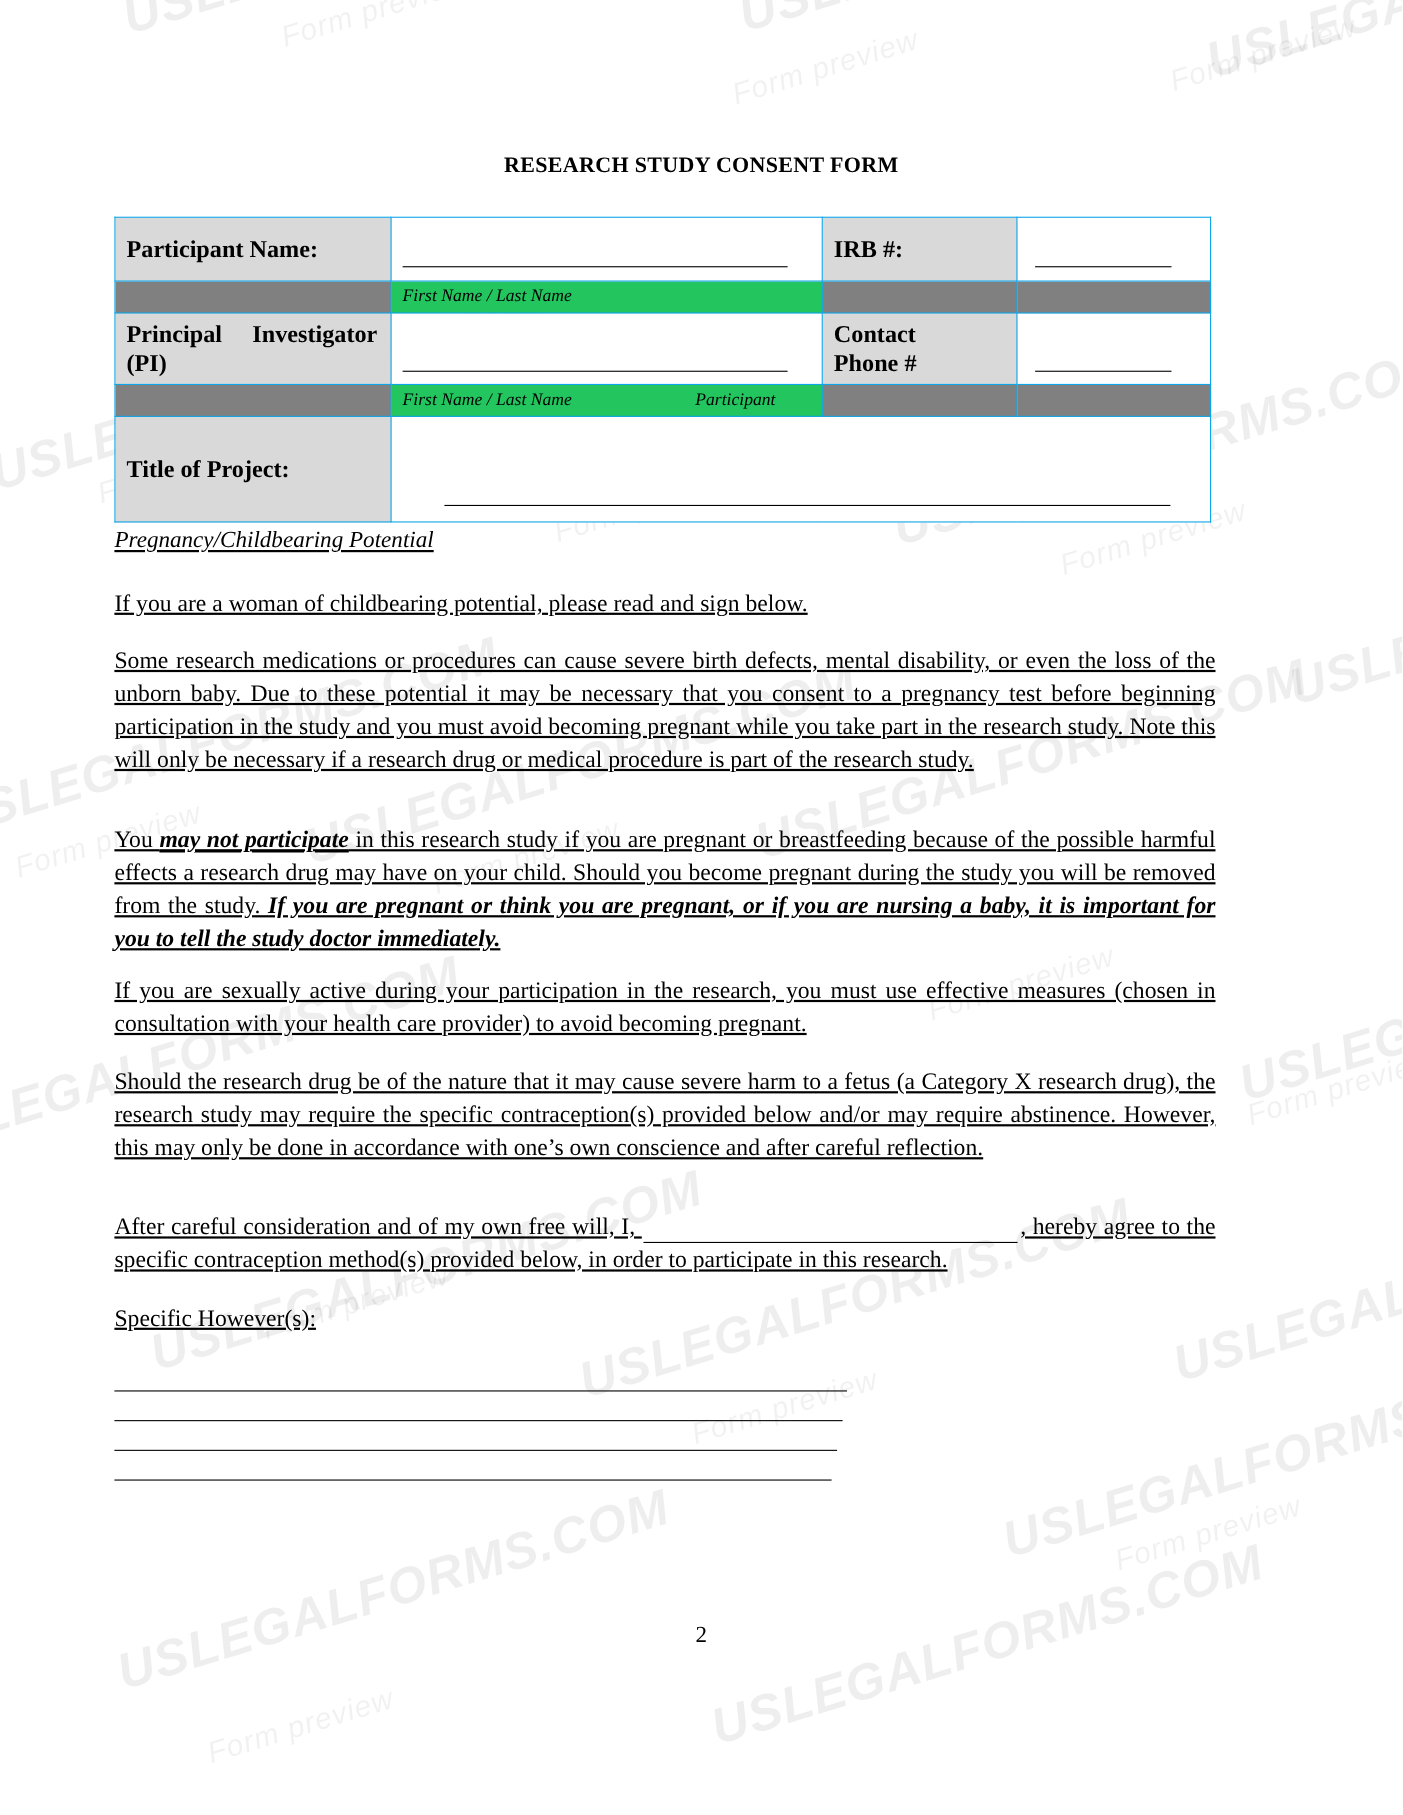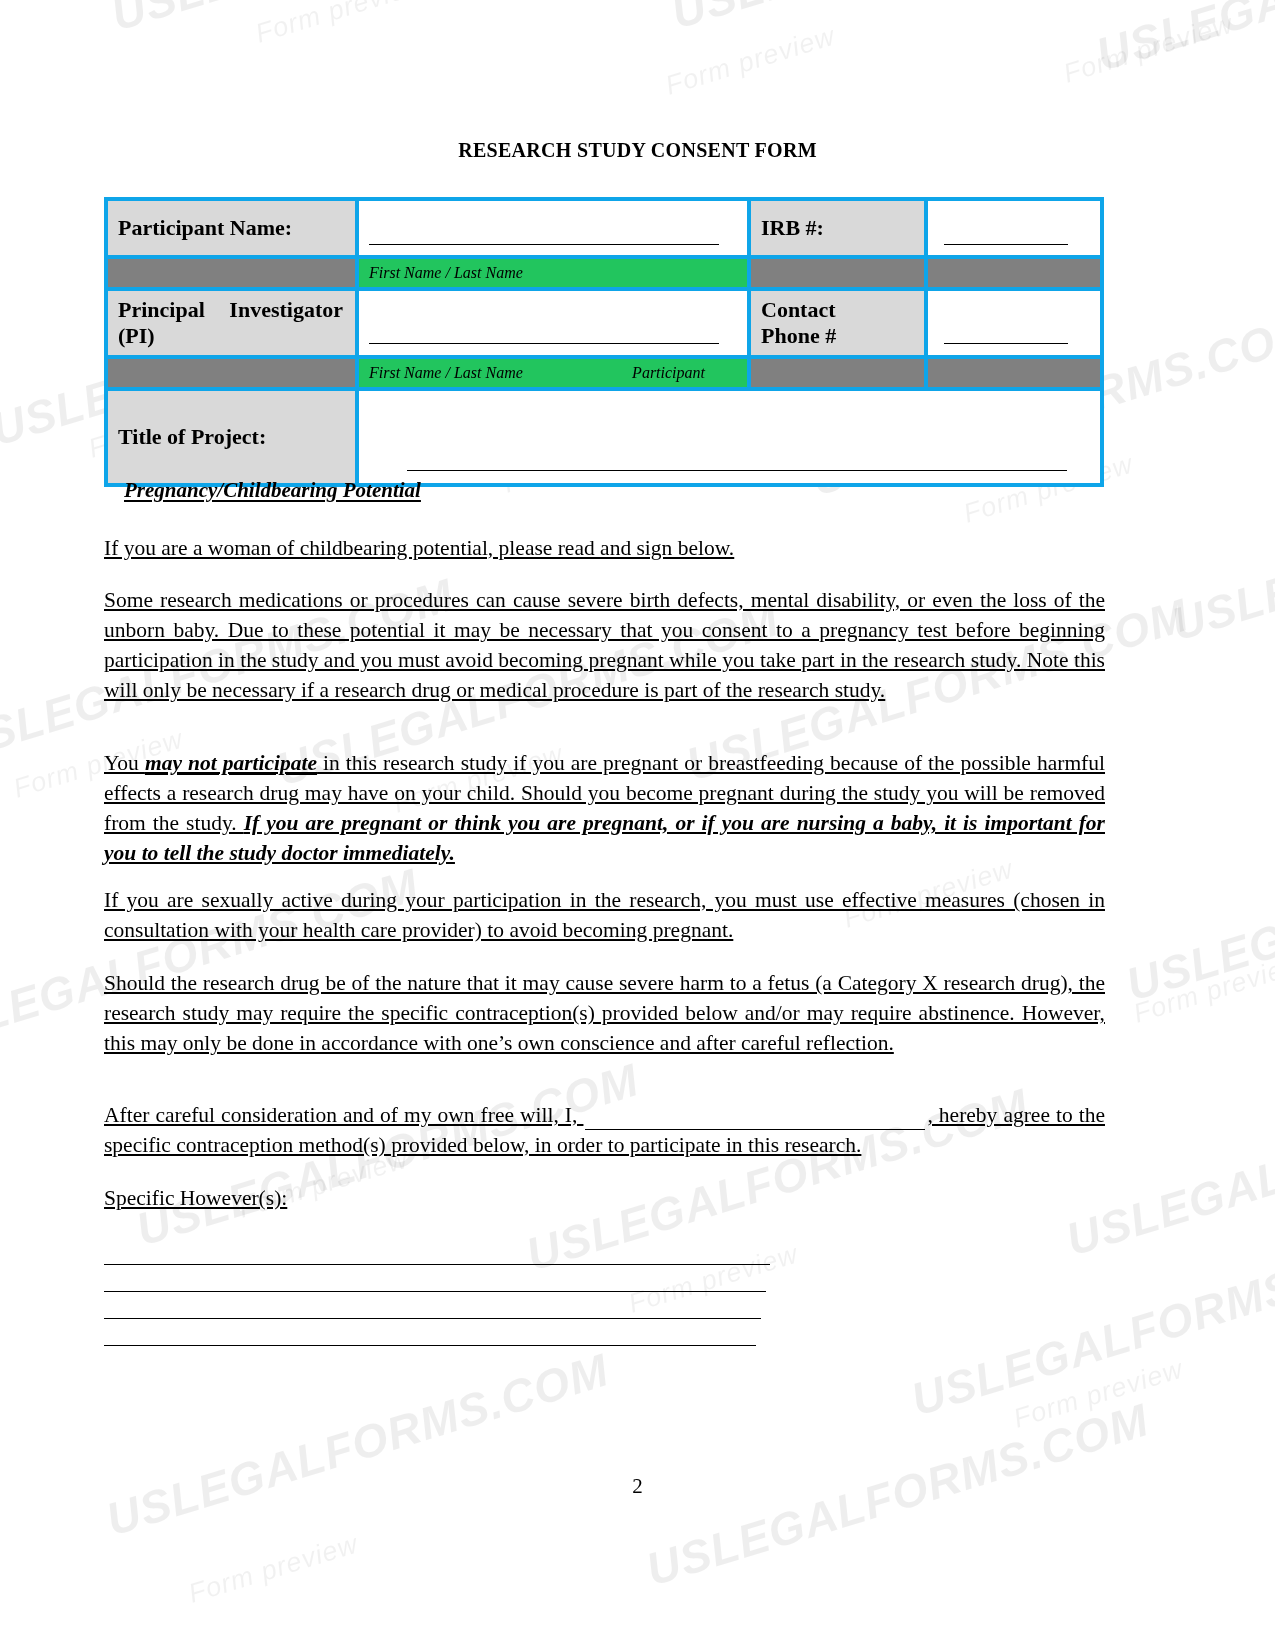--- a/index.html
+++ b/index.html
@@ -63,21 +63,21 @@
   
   table.hdr {
     position: absolute;
     left: 104px;
     top: 197px;
     width: 996px;
     border-collapse: collapse;
     table-layout: fixed;
   }
   table.hdr td {
-    border: 4px solid #0ea5e9;
+    border: 1px solid #0ea5e9;
     padding: 0;
     vertical-align: middle;
   }
   .c-label {
     background: #d9d9d9;
     font-size: 22px;
     font-weight: bold;
     padding: 6px 0 6px 10px !important;
   }
   .c-label.justify {
@@ -111,25 +111,24 @@
   .line-irb { width: 124px; margin: 32px 0 0 16px; }
   .line-pi  { width: 350px; margin: 40px 0 0 10px; }
   .line-ph  { width: 124px; margin: 40px 0 0 16px; }
   .line-tp  { width: 660px; margin: 66px 0 0 48px; }
 
   
   .sec-head {
     position: absolute;
     left: 104px;
     font-size: 21px;
-    font-weight: bold;
+    font-weight: normal;
     font-style: italic;
     text-decoration: underline;
     text-underline-offset: 3px;
-    margin-left: 20px;
   }
   p.para {
     position: absolute;
     left: 104px;
     width: 1001px;
     margin: 0;
     font-size: 21.5px;
     line-height: 30px;
     text-align: justify;
     text-decoration: underline;

